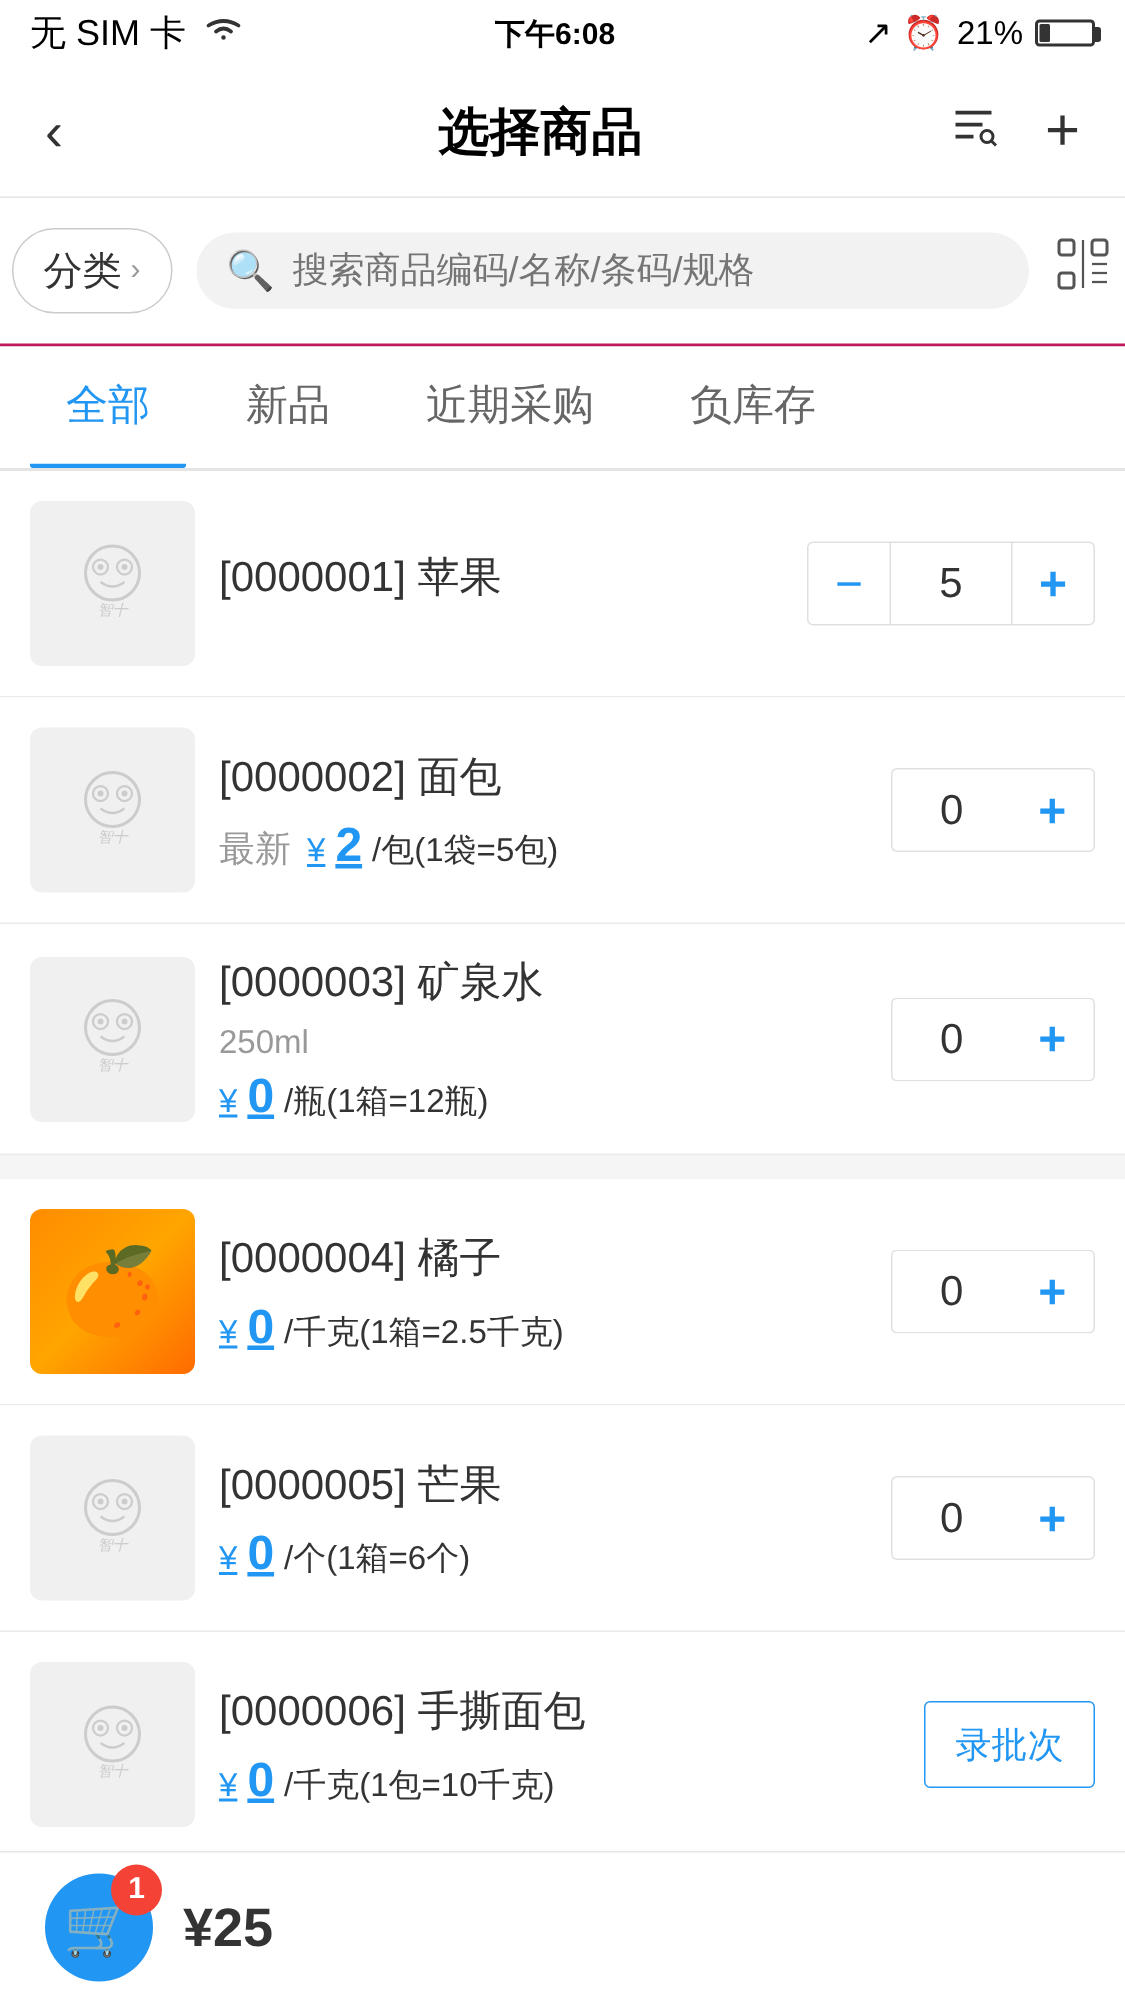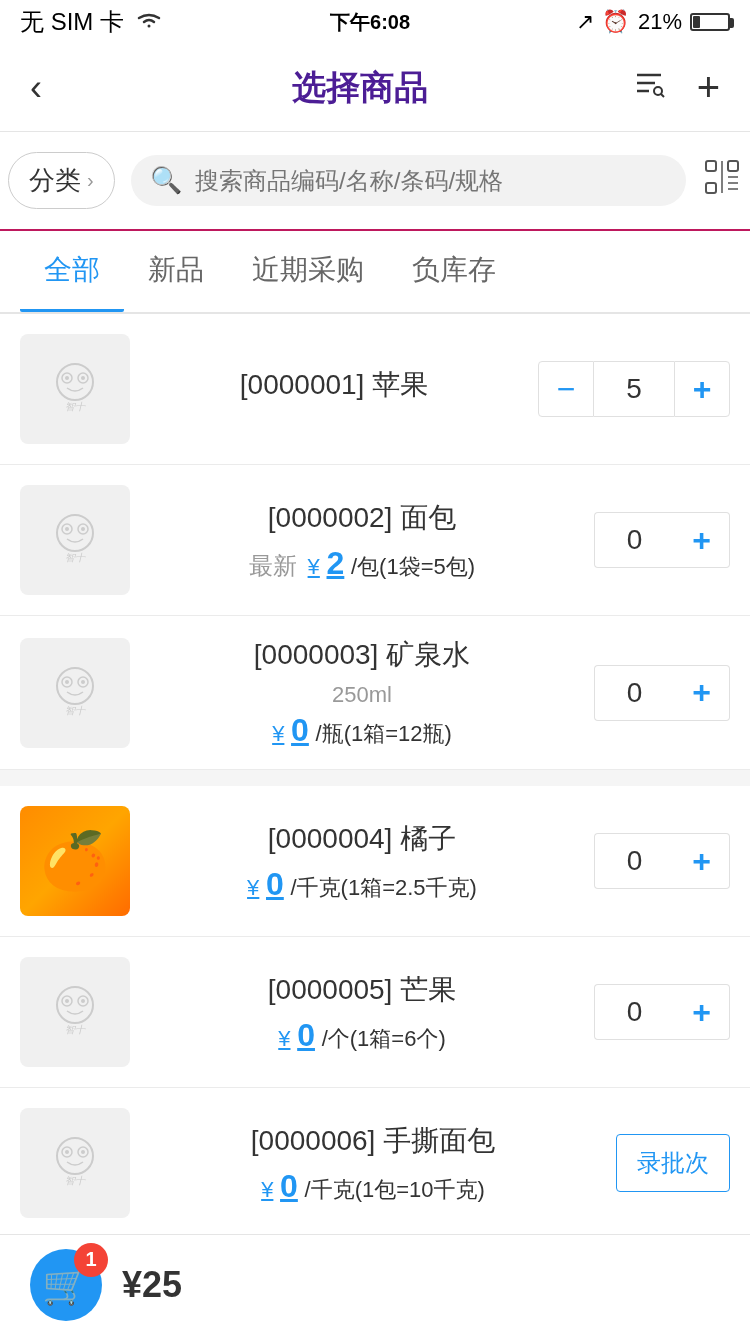--- a/index.html
+++ b/index.html
@@ -64,21 +64,21 @@
     }
     .nav-back {
       font-size: 36px;
       color: #333;
       cursor: pointer;
       width: 60px;
     }
     .nav-title {
       font-size: 34px;
       font-weight: 600;
-      color: #4c1d95;
+      color: #000000;
     }
     .nav-actions { display: flex; align-items: center; gap: 30px; }
     .nav-icon {
       font-size: 36px;
       color: #333;
       cursor: pointer;
     }
 
     
     .filter-row {
@@ -124,20 +124,21 @@
       color: #555;
       cursor: pointer;
     }
 
     
     .tab-bar {
       background: #fff;
       display: flex;
       padding: 0 20px;
       border-bottom: 2px solid #e5e5e5;
+      gap: 16px;
     }
     .tab-item {
       padding: 20px 24px;
       font-size: 28px;
       color: #666;
       border-bottom: 3px solid transparent;
       cursor: pointer;
       white-space: nowrap;
     }
     .tab-item.active {
@@ -170,21 +171,20 @@
       flex-shrink: 0;
       overflow: hidden;
       font-style: italic;
     }
     .product-image .owl-logo {
       font-size: 44px;
       color: #ccc;
     }
     .product-info {
       flex: 1;
-      text-align: center;
     }
     .product-name {
       font-size: 28px;
       color: #333;
       font-weight: 500;
       margin-bottom: 8px;
     }
     .product-spec {
       font-size: 22px;
       color: #999;

